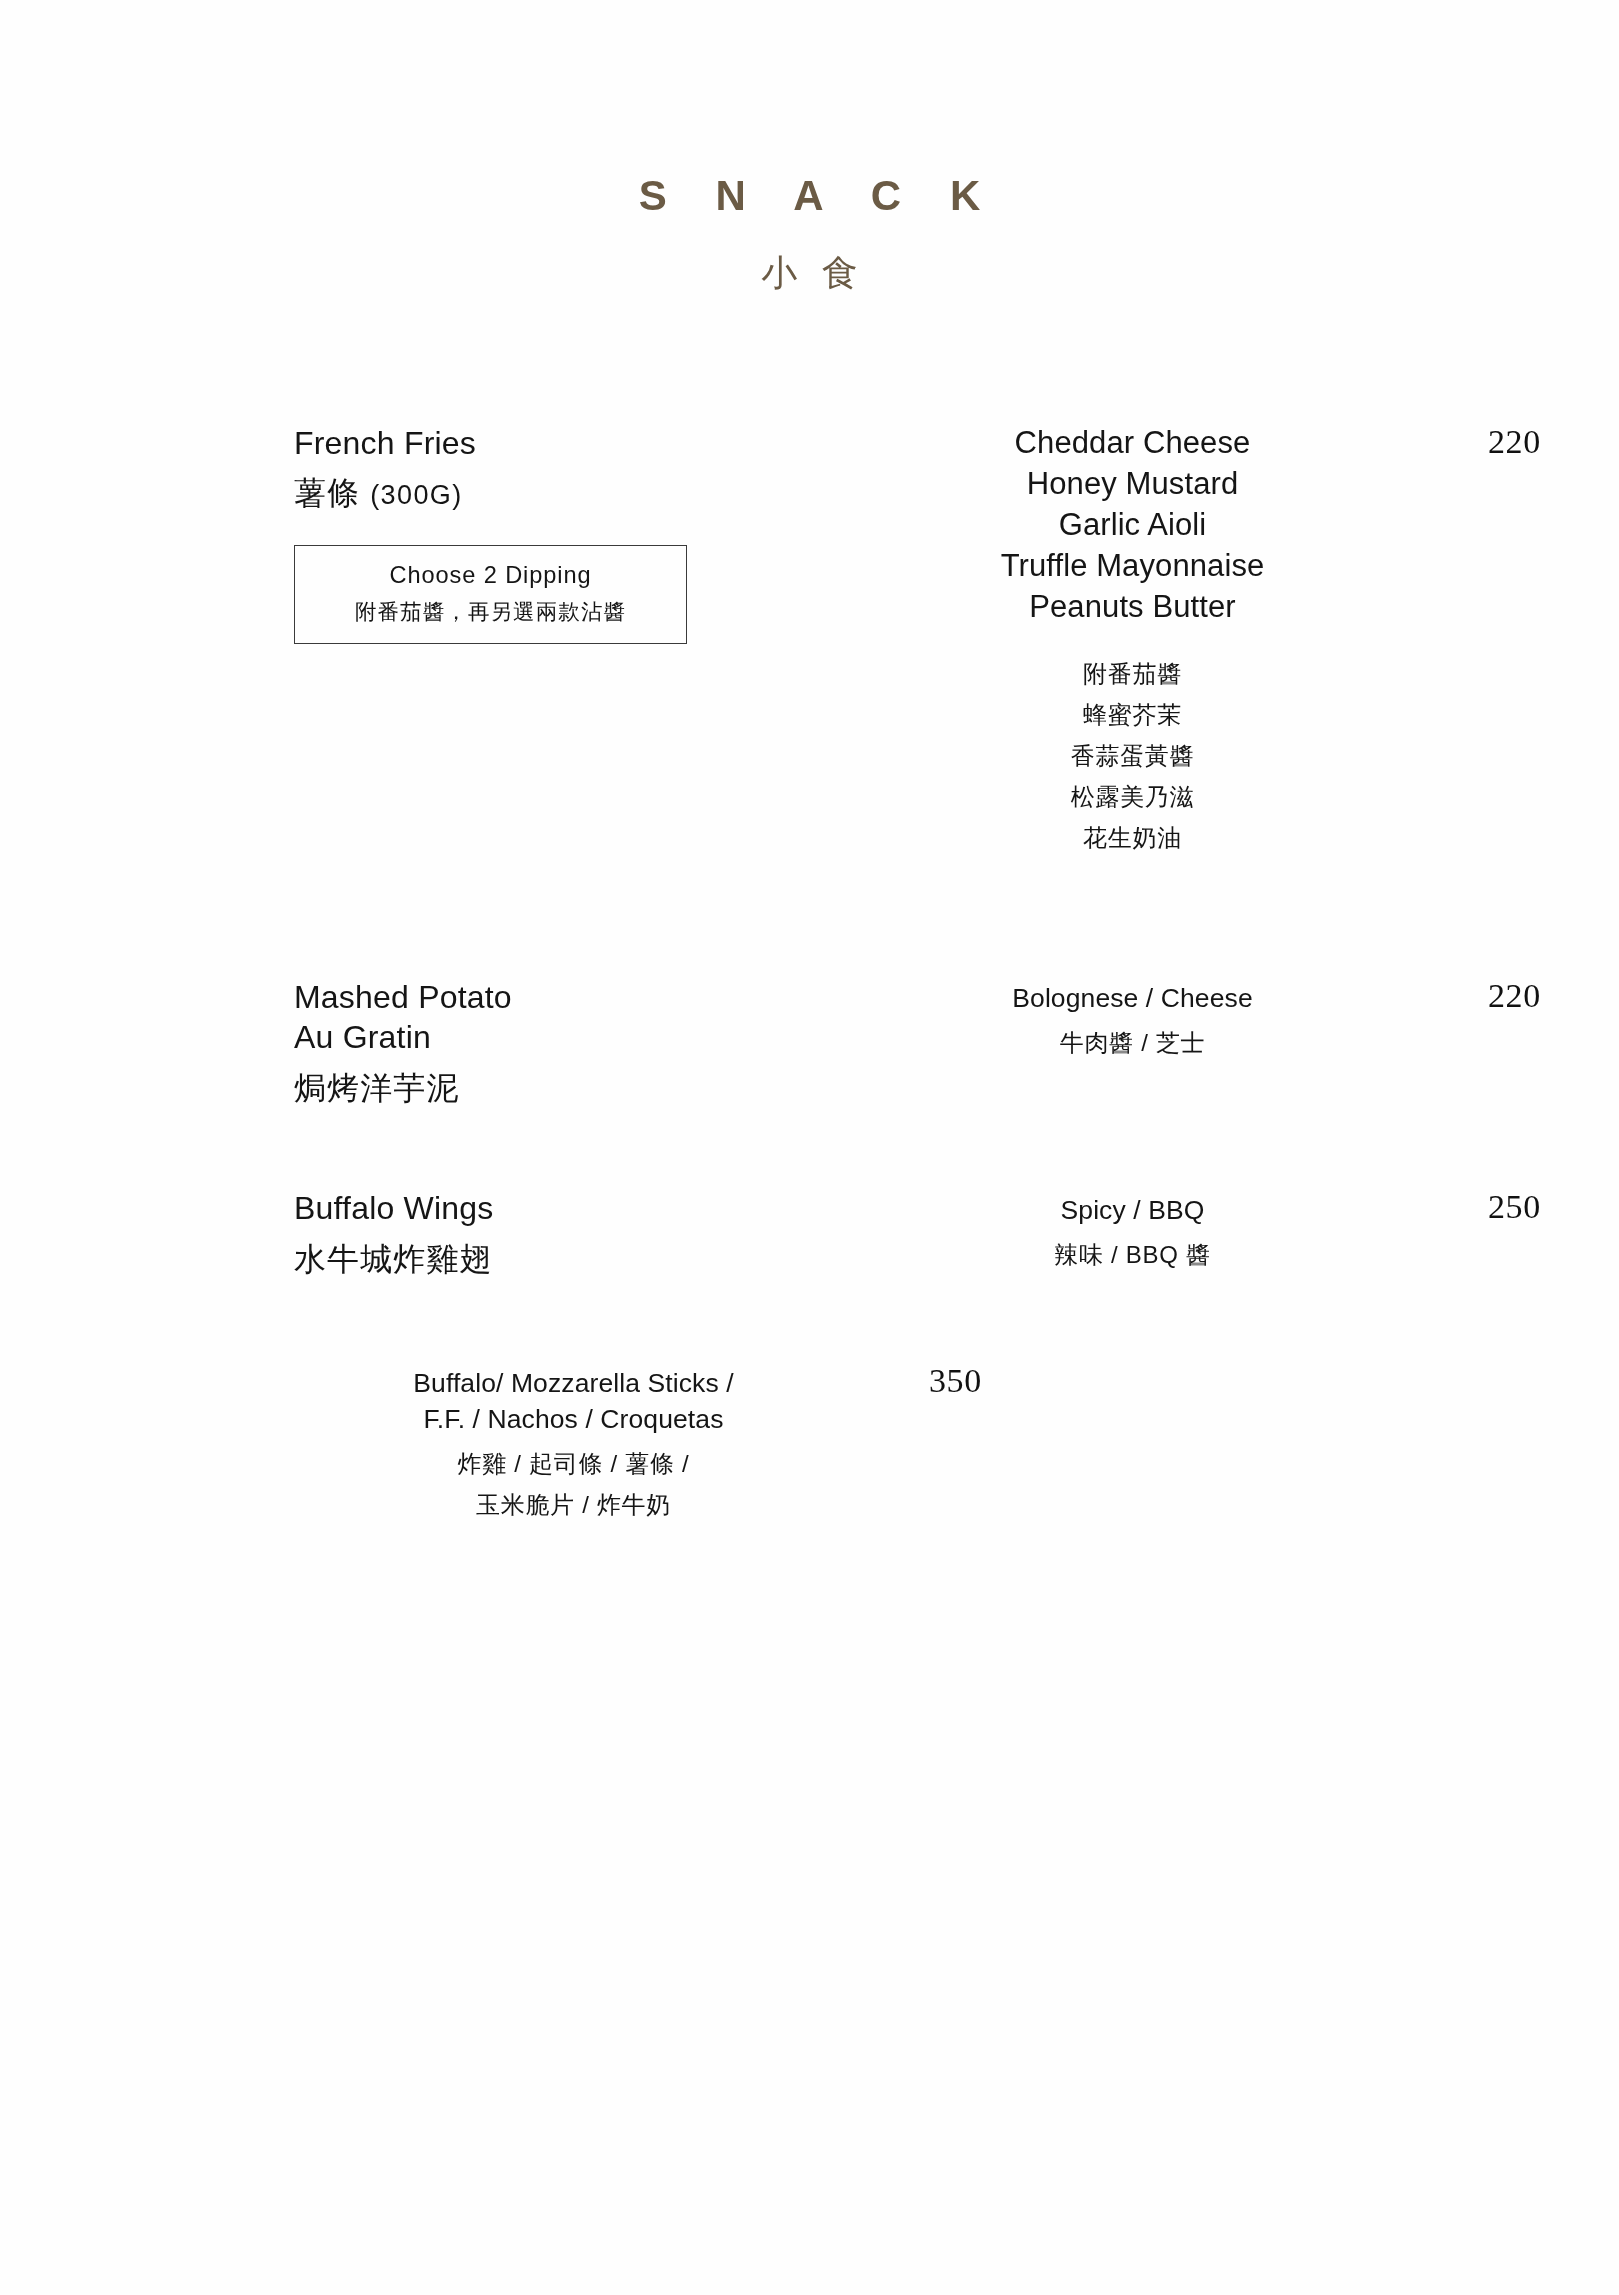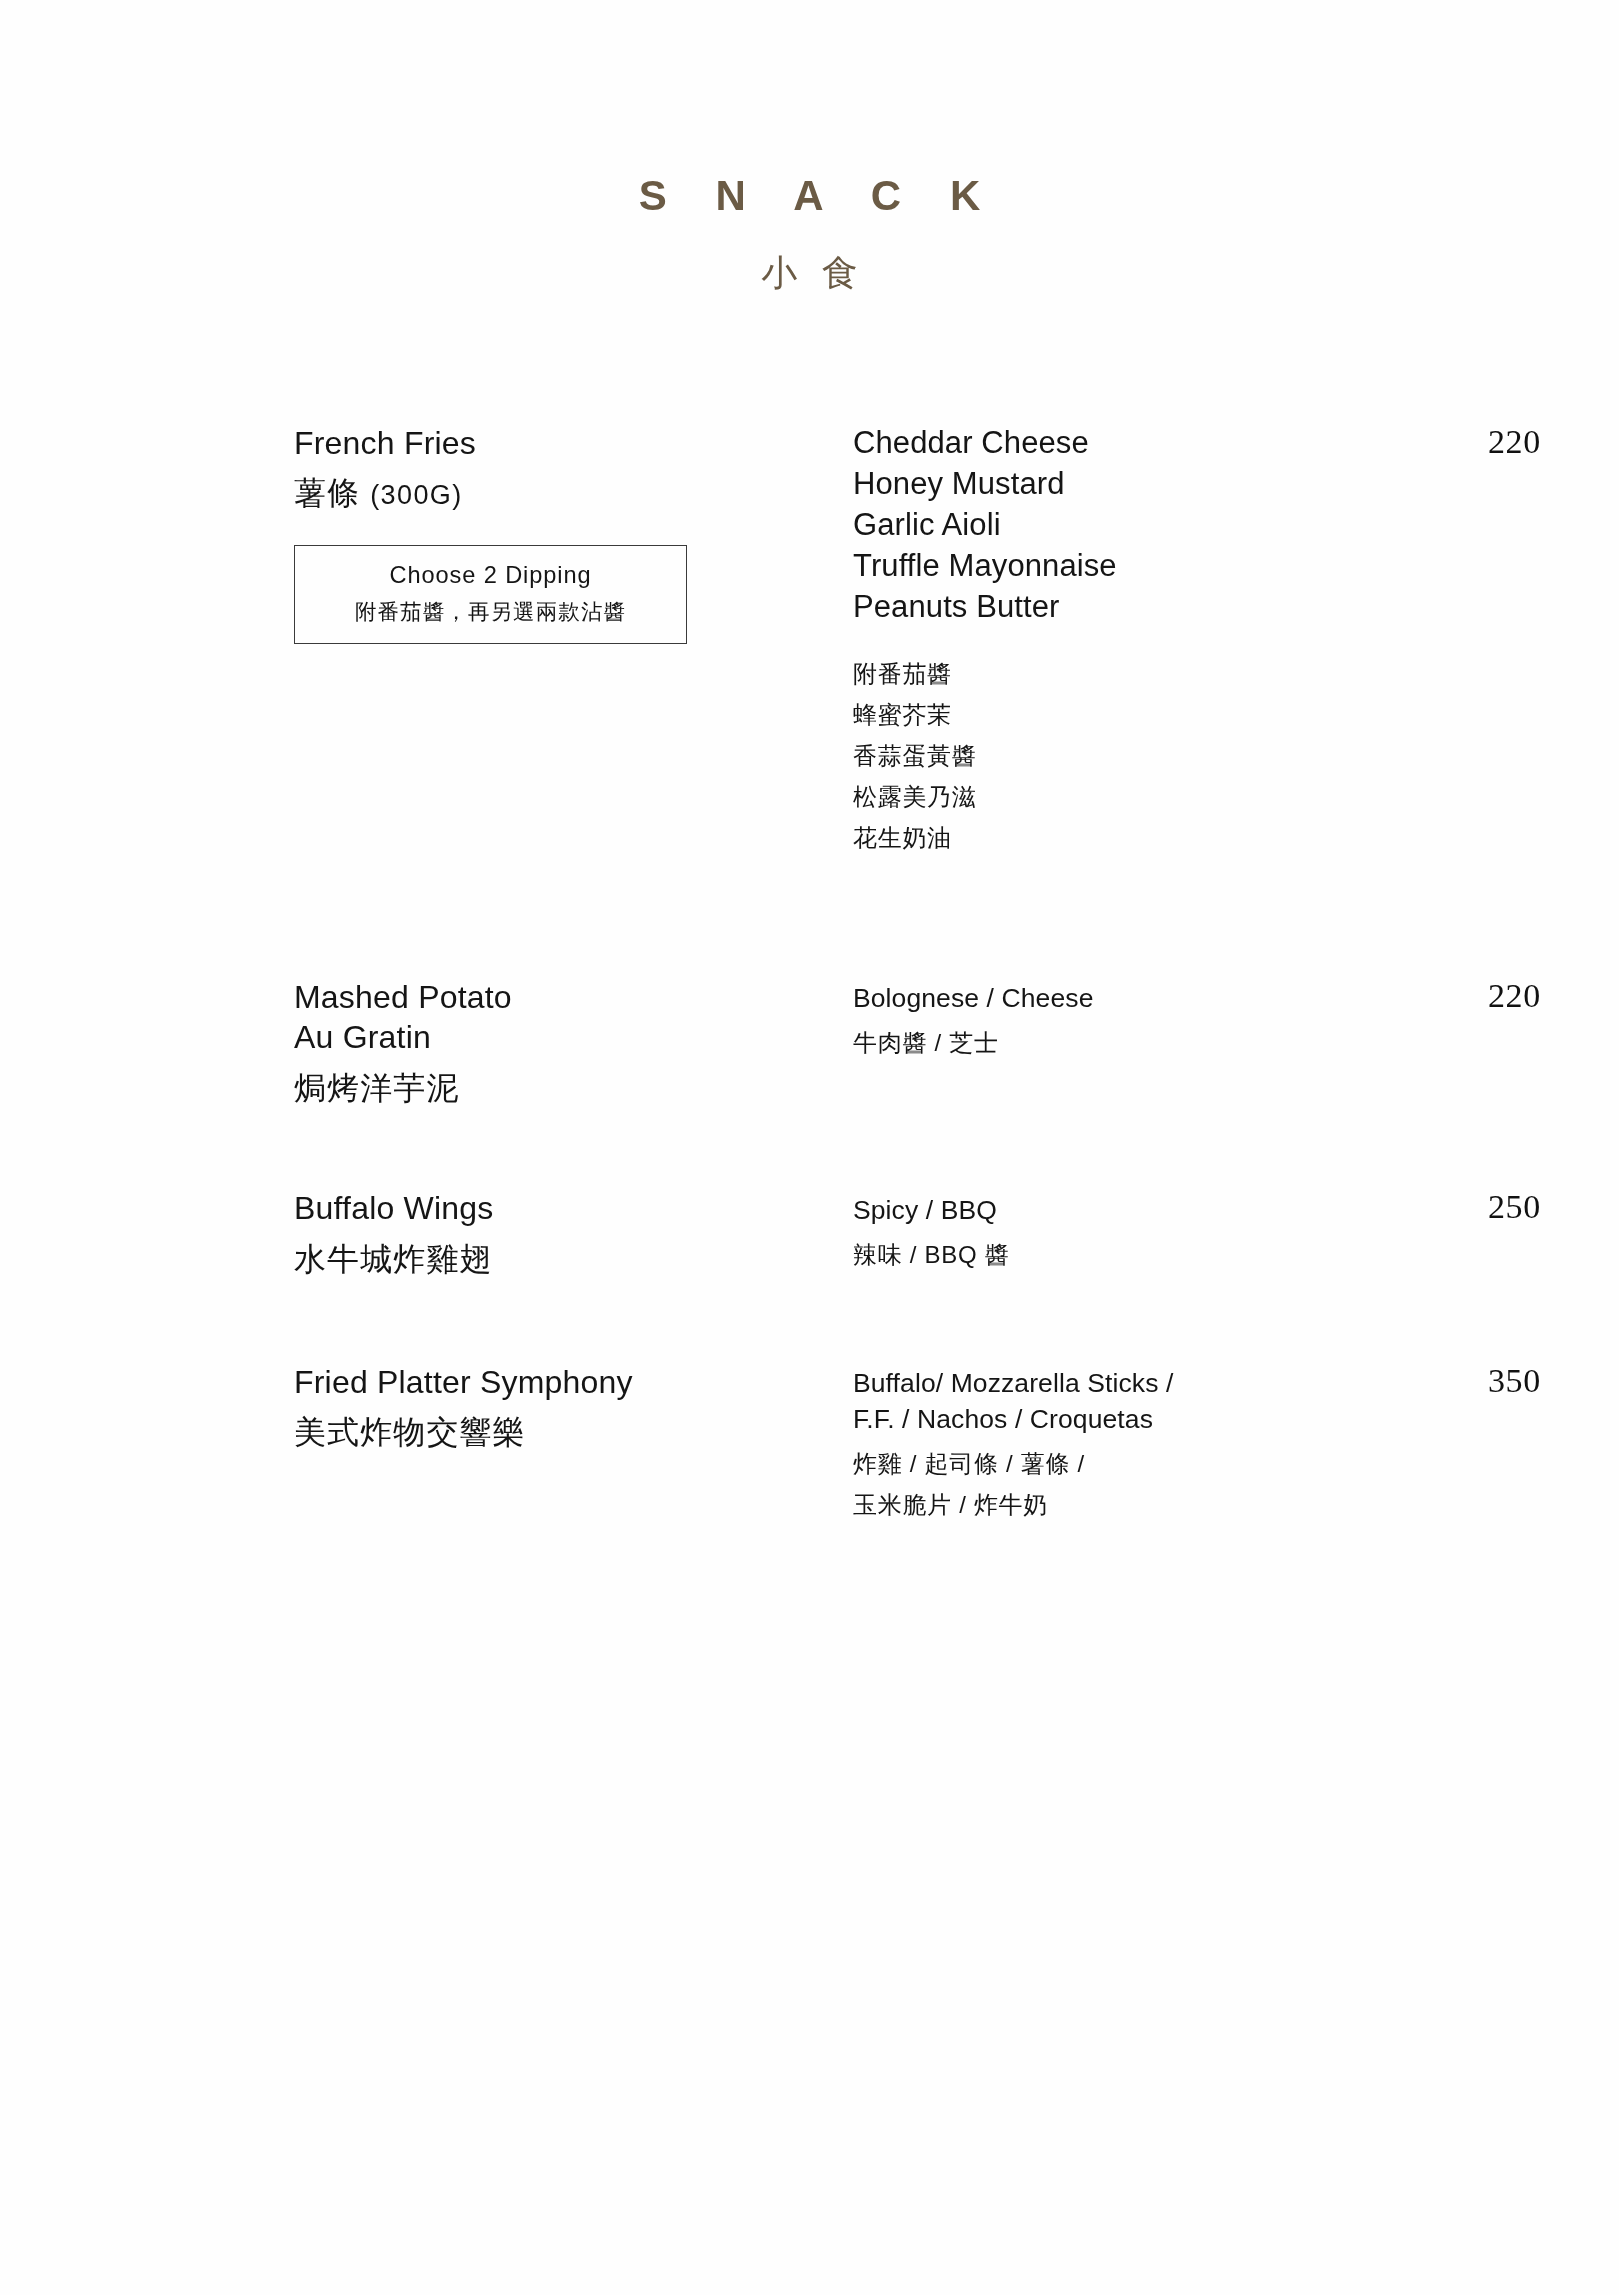--- a/index.html
+++ b/index.html
@@ -57,20 +57,21 @@
     width: 1247px;
   }
 
   .col-name {
     width: 559px;
     flex: 0 0 559px;
   }
   .col-desc {
     width: 559px;
     flex: 0 0 559px;
+    text-align: center;
   }
   .col-price {
     width: 129px;
     flex: 0 0 129px;
     text-align: right;
   }
 
   .name-en {
     font-size: 32px;
     font-weight: 400;
@@ -244,26 +245,20 @@
         </div>
       </div>
       <div class="col-price">
         <span class="price">250</span>
       </div>
     </div>
 
     <div class="gap-3"></div>
 
     <div class="menu-row row-platter">
-      <div class="col-name">
-        <div class="name-en">
-          <div>Fried Platter Symphony</div>
-        </div>
-        <div class="name-zh">美式炸物交響樂</div>
-      </div>
       <div class="col-desc">
         <div class="desc-en small">
           <div>Buffalo/ Mozzarella Sticks /</div>
           <div>F.F. / Nachos / Croquetas</div>
         </div>
         <div class="desc-zh inline">
           <div class="desc-zh-line">炸雞 / 起司條 / 薯條 /</div>
           <div class="desc-zh-line">玉米脆片 / 炸牛奶</div>
         </div>
       </div>

